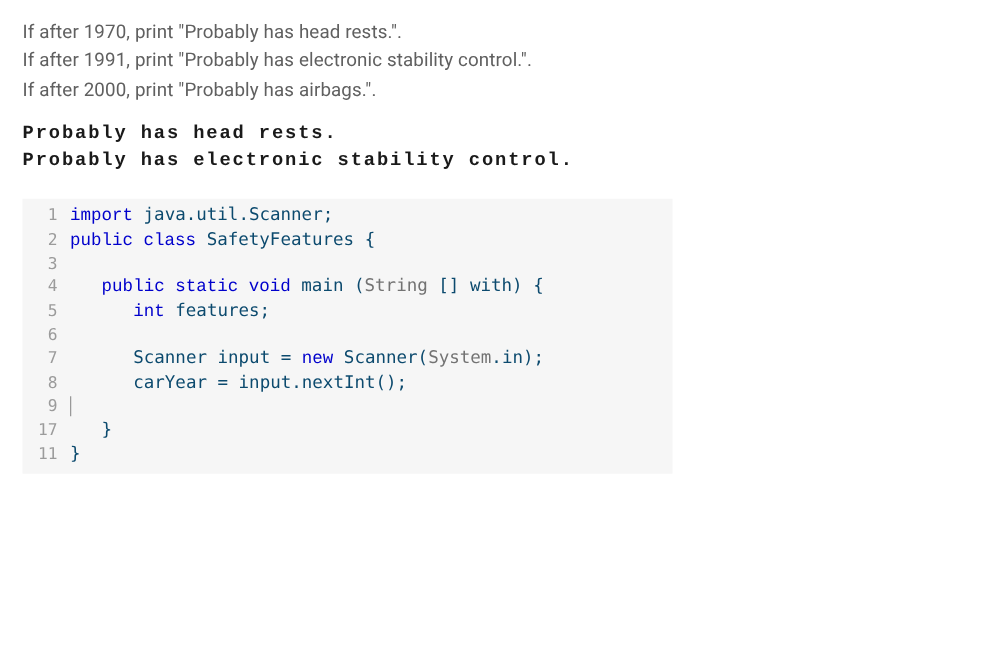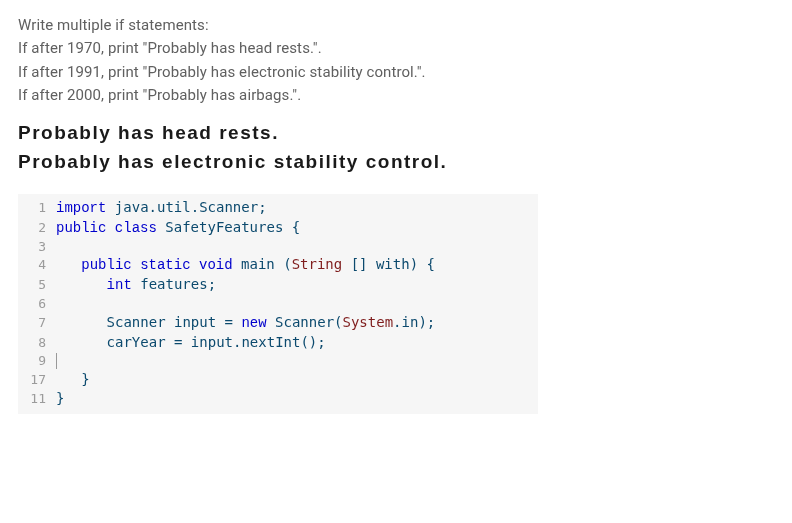--- a/index.html
+++ b/index.html
@@ -15,22 +15,22 @@
   }
   .instructions {
     margin-bottom: 12px;
     color: #606060;
     font-weight: 400;
   }
   .instructions div {
     letter-spacing: 0.1px;
   }
   .example-output {
-    font-family: Liberation Sans, sans-serif;
-    font-size: 19px;
+    font-family: Liberation Mono, monospace;
+    font-size: 15px;
     font-weight: 700;
     color: #1a1a1a;
     letter-spacing: 1.5px;
     line-height: 1.5;
     margin-bottom: 18px;
     white-space: pre;
   }
   .code-block {
     background: #f6f6f6;
     padding: 4px 0 6px 0;
@@ -50,34 +50,33 @@
     color: #9b9b9b;
     user-select: none;
     font-size: 13px;
   }
   .code {
     flex: 1 1 auto;
     white-space: pre;
     color: #2a2a2a;
   }
   .kw   { color: #0000cc; font-family: Liberation Mono, monospace; }   
-  .type { color: #7f1d1d; }
+  .type { color: #737373; }
   .pun  { color: #0c4a6e; }
   .caret-line {
     border-left: 1px solid #999;
     height: 16px;
     display: inline-block;
     vertical-align: middle;
   }
 </style>
 </head>
 <body>
 
 <div class="instructions">
-  <div>Write multiple if statements:</div>
   <div>If after 1970, print "Probably has head rests.".</div>
   <div>If after 1991, print "Probably has electronic stability control.".</div>
   <div>If after 2000, print "Probably has airbags.".</div>
 </div>
 
 <div class="example-output"><span>Probably has head rests.</span>
 <span>Probably has electronic stability control.</span></div>
 
 <div class="code-block" id="code-block">
     <div class="code-line">

